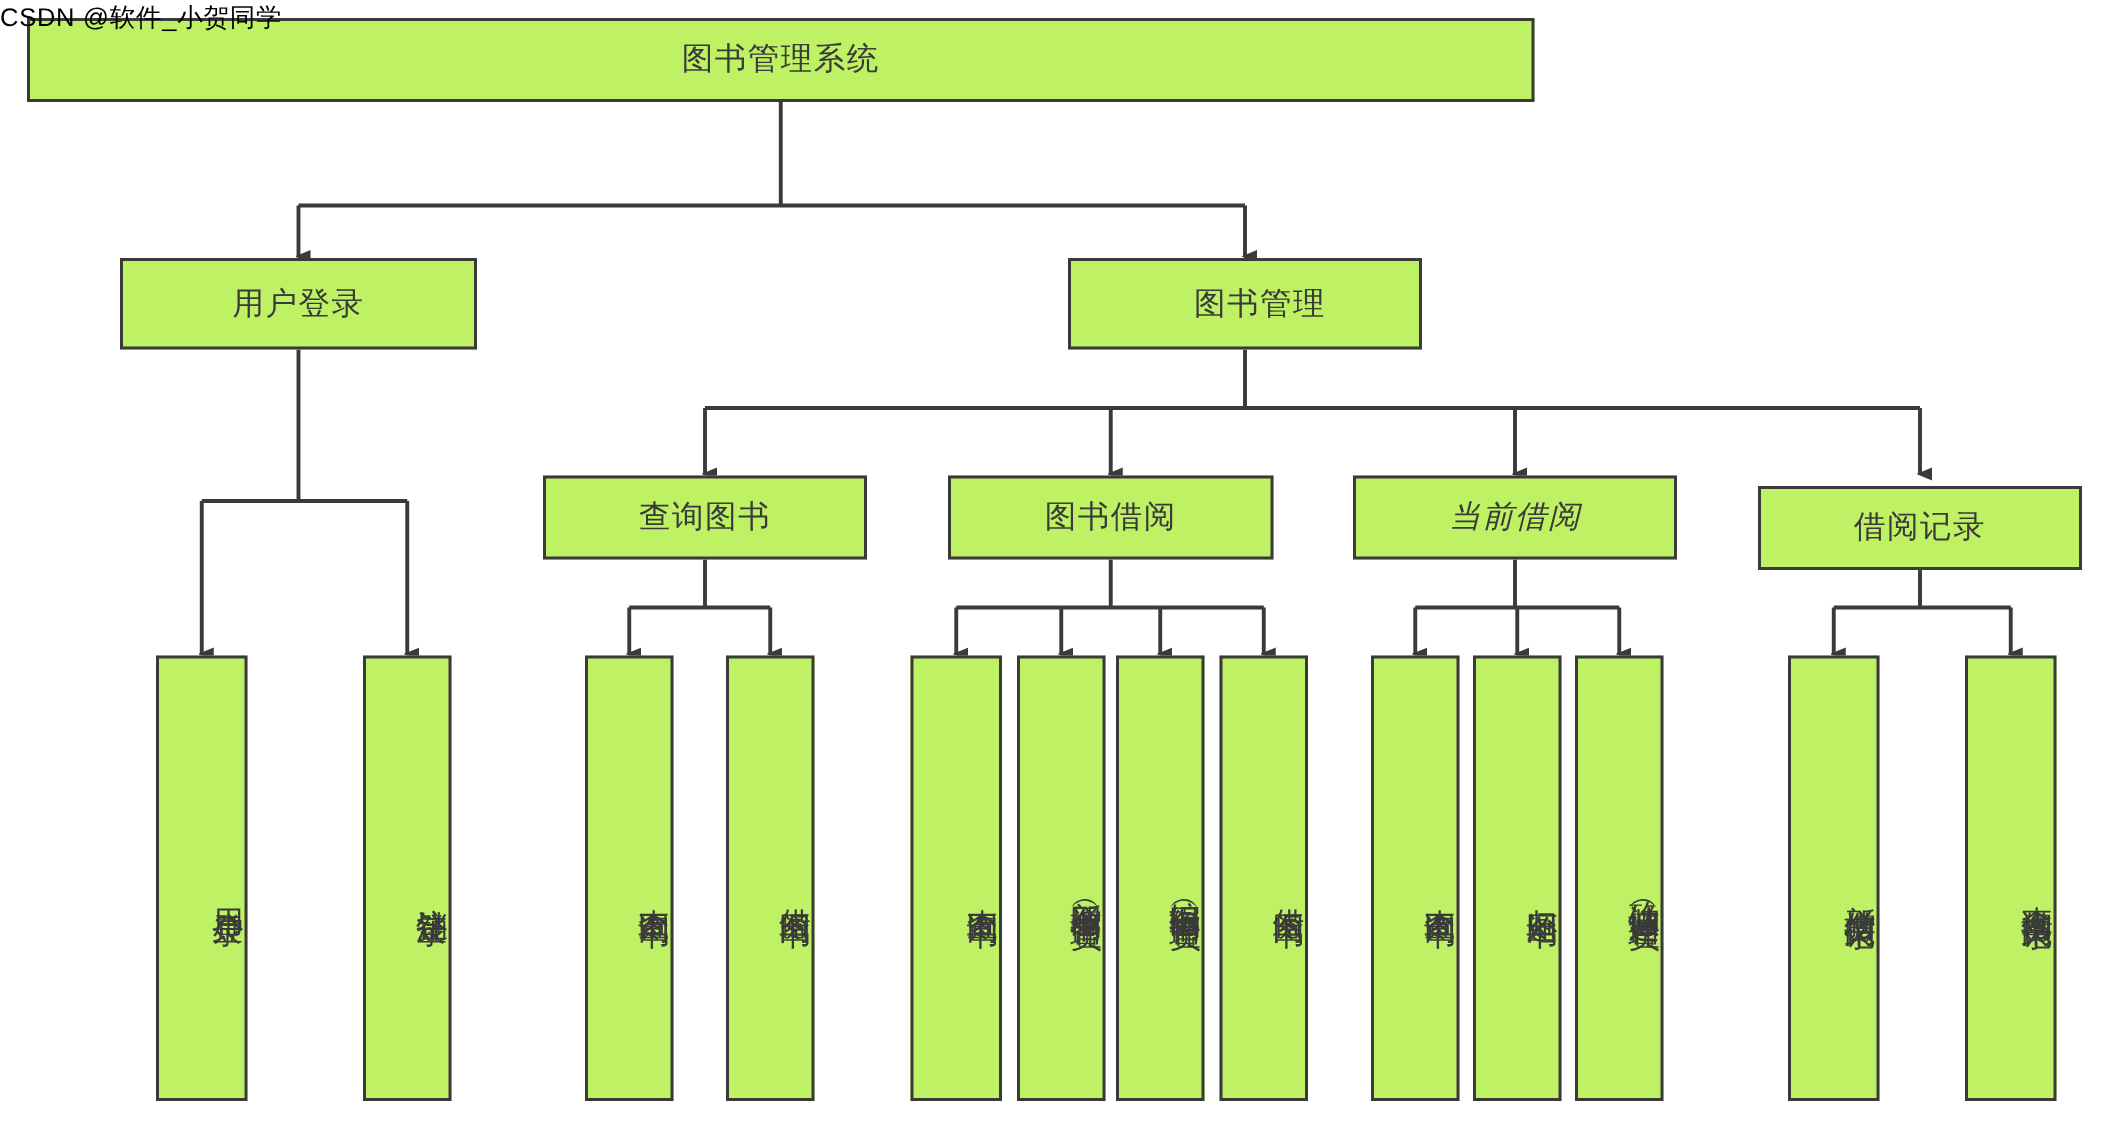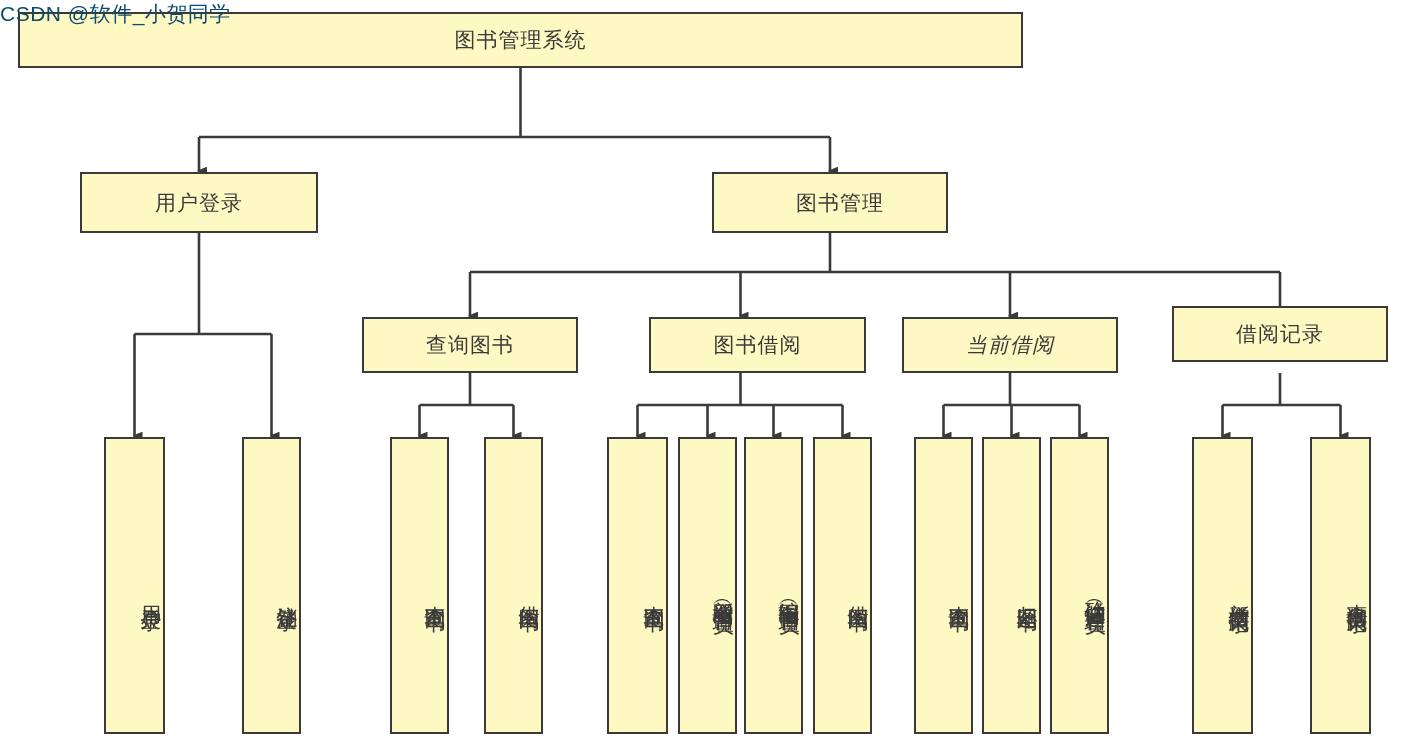--- a/index.html
+++ b/index.html
@@ -24,21 +24,21 @@
     left: 0;
     top: 0;
     width: 1405px;
     height: 747px;
     pointer-events: none;
   }
   .node {
     position: absolute;
     box-sizing: border-box;
     border: 2px solid #3a3a3a;
-    background: #fef9c3;
+    background: #bef264;
     color: #3a3a3a;
     display: flex;
     align-items: center;
     justify-content: center;
     text-align: right;
   }
   .node.h {
     font-size: 21px;
     letter-spacing: 1px;
   }
@@ -50,22 +50,22 @@
     padding-top: 14px;
     align-items: flex-start;
     justify-content: center;
   }
   .node .label {
     display: block;
     line-height: 1.12;
   }
   .watermark {
     position: absolute;
-    font-size: 21px;
-    color: #0c4a6e;
+    font-size: 17px;
+    color: #000000;
     letter-spacing: 0.5px;
     white-space: nowrap;
   }
 </style>
 </head>
 <body>
 
 <div id="canvas">
   <svg class="wires" viewBox="0 0 1405 747">
     <defs>
@@ -115,27 +115,27 @@
       </div>
       <div class="node h" style="left: 80px; top: 172px; width: 238px; height: 61px;">
         <span class="label">用户登录</span>
       </div>
       <div class="node h" style="left: 712px; top: 172px; width: 236px; height: 61px; padding-left: 20px;">
         <span class="label">图书管理</span>
       </div>
       <div class="node h" style="left: 362px; top: 317px; width: 216px; height: 56px;">
         <span class="label">查询图书</span>
       </div>
-      <div class="node h" style="left: 632px; top: 317px; width: 217px; height: 56px; margin-left: 17px;">
+      <div class="node h" style="left: 632px; top: 317px; width: 217px; height: 56px;">
         <span class="label">图书借阅</span>
       </div>
       <div class="node h" style="left: 902px; top: 317px; width: 216px; height: 56px; font-style: italic;">
         <span class="label">当前借阅</span>
       </div>
-      <div class="node h" style="left: 1172px; top: 306px; width: 216px; height: 56px;">
+      <div class="node h" style="left: 1172px; top: 324px; width: 216px; height: 56px;">
         <span class="label">借阅记录</span>
       </div>
       <div class="node v" style="left: 104px; top: 437px; width: 61px; height: 297px;">
         <span class="label">用户登录</span>
       </div>
       <div class="node v" style="left: 242px; top: 437px; width: 59px; height: 297px;">
         <span class="label">注销登录</span>
       </div>
       <div class="node v" style="left: 390px; top: 437px; width: 59px; height: 297px;">
         <span class="label">查询图书</span>

